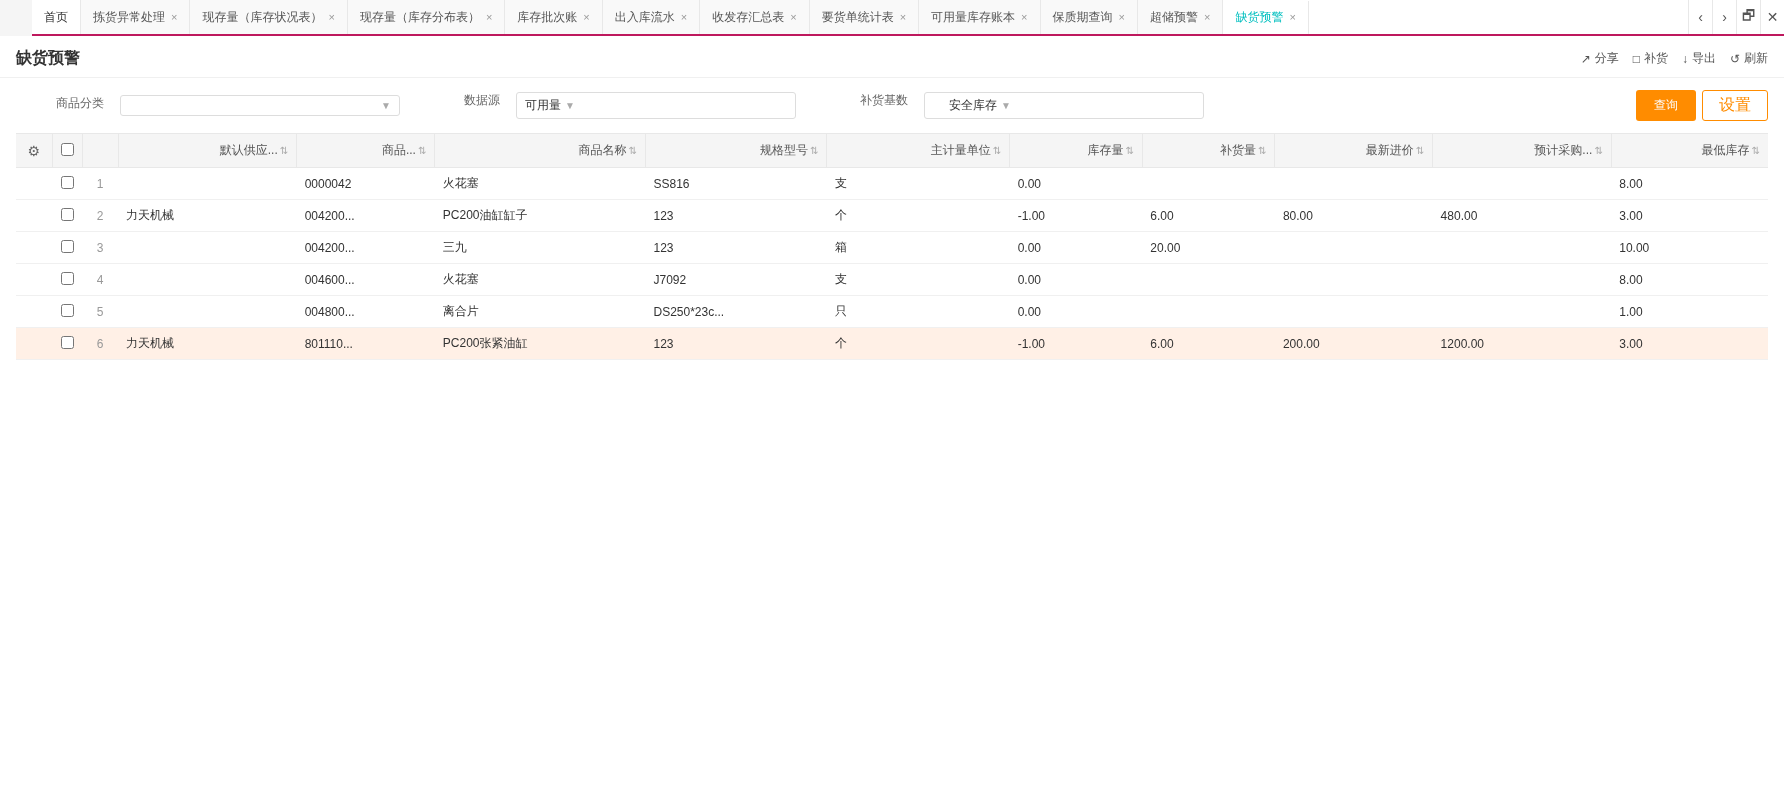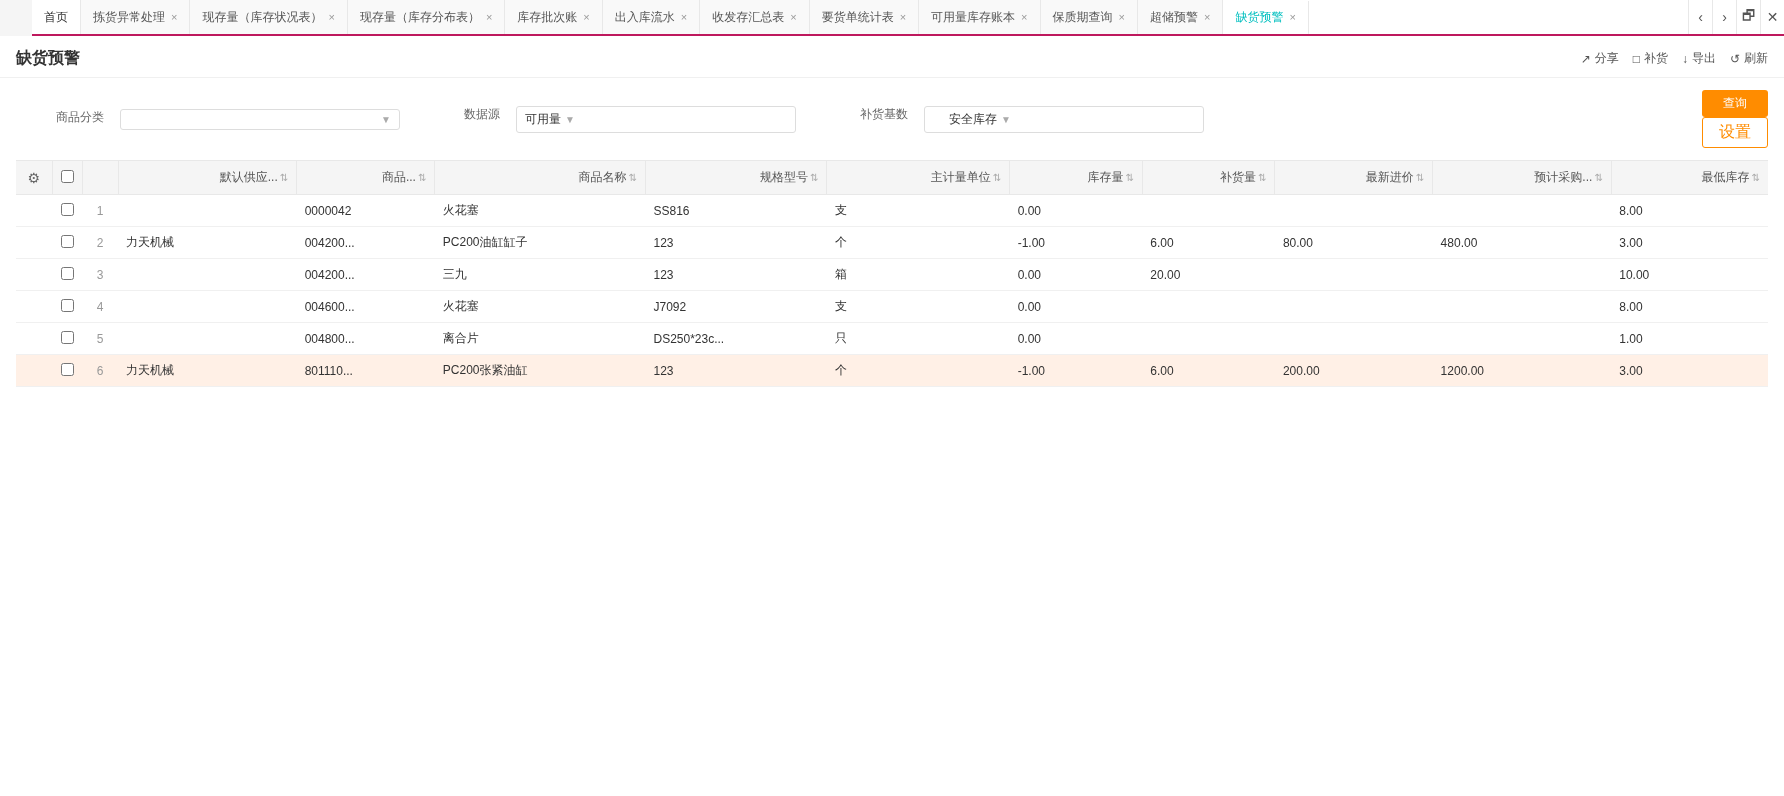--- a/index.html
+++ b/index.html
@@ -135,22 +135,22 @@
       font-size: 10px;
       margin-left: 4px;
     }
     .filter-select-value {
       color: #333;
       font-size: 12px;
     }
     .filter-actions {
       margin-left: auto;
       display: flex;
-      flex-direction: column;
-      gap: 0;
+      flex-direction: row;
+      gap: 6px;
     }
     .btn-query {
       background: #ff8c00;
       color: #fff;
       border: none;
       padding: 5px 18px;
       border-radius: 3px;
       cursor: pointer;
       font-size: 12px;
     }

